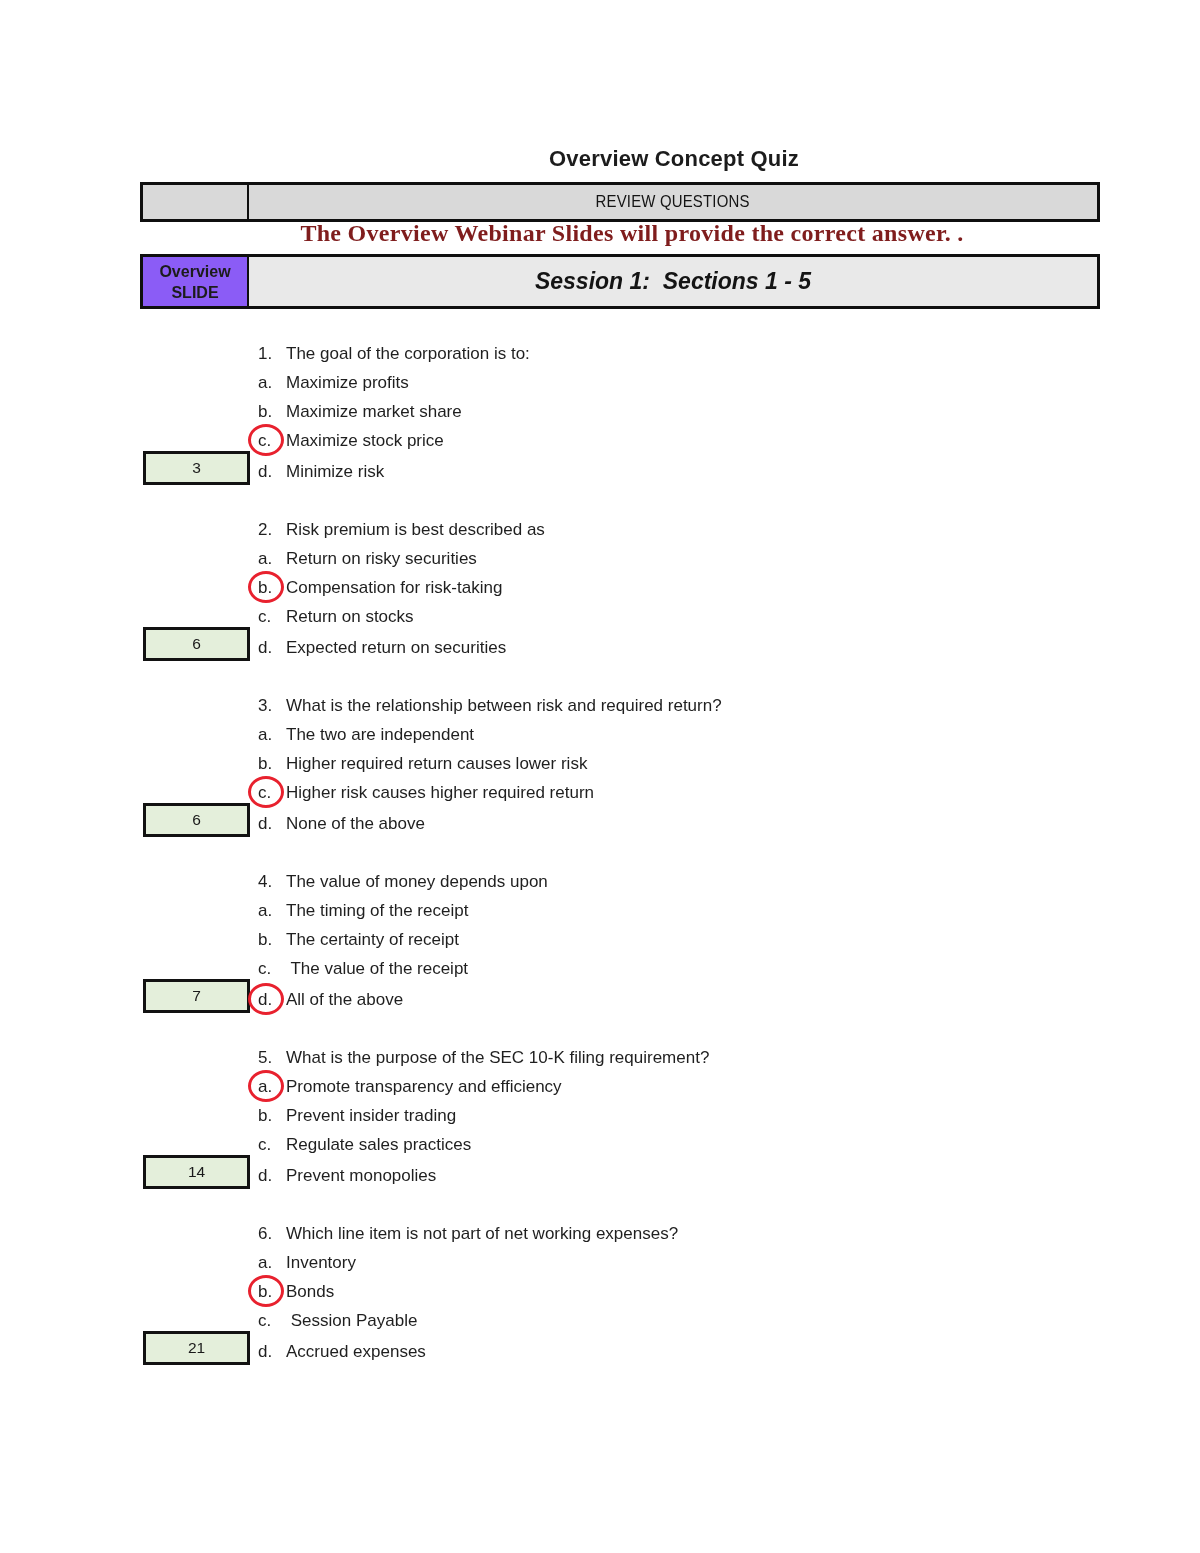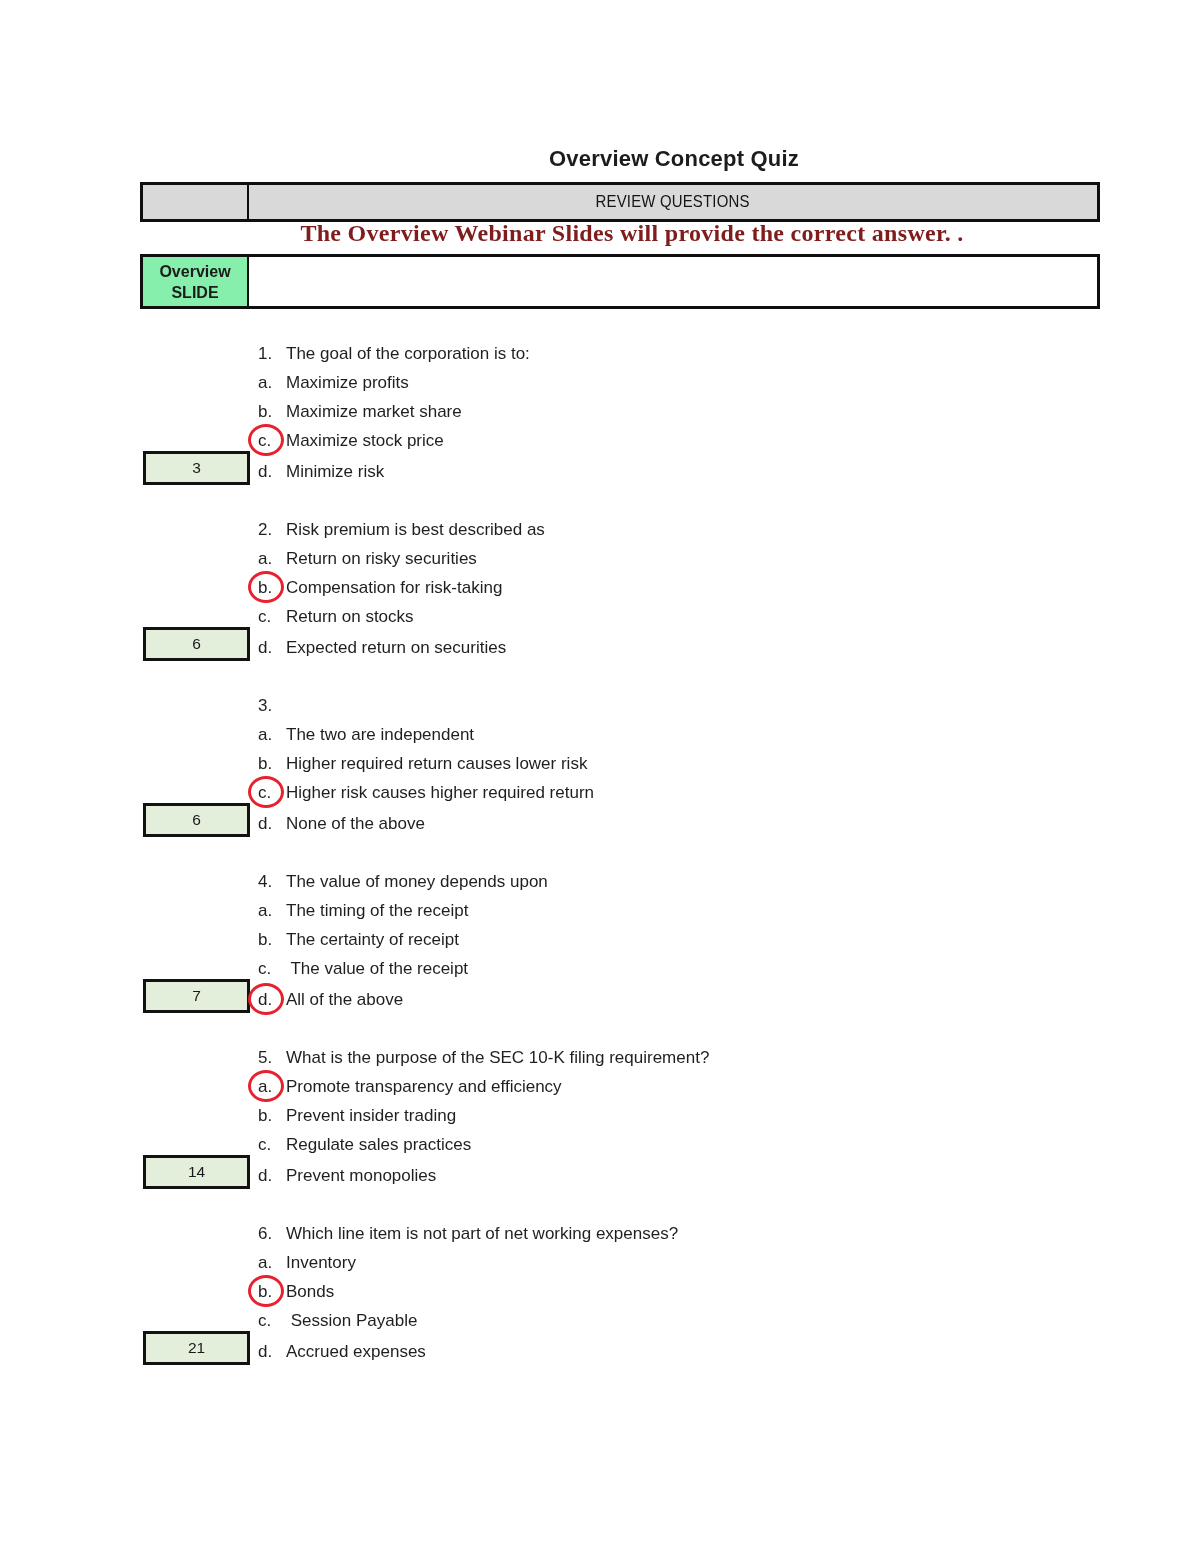--- a/index.html
+++ b/index.html
@@ -17,21 +17,21 @@
   .table1 .cell-right { flex:1; display:flex; align-items:center; justify-content:center; }
   .review-label { font-size:17px; letter-spacing:0.2px; transform:scaleX(0.88); color:#141414; }
 
   .subtitle { position:absolute; top:220px; left:152px; width:960px; text-align:center;
               font-family:"Liberation Serif","DejaVu Serif",serif; font-size:24px; font-weight:700;
               letter-spacing:0.3px; color:#7f1d1d; }
 
   .table2 { position:absolute; top:254px; left:140px; width:960px; height:55px;
             box-sizing:border-box; border:3px solid #0f0f0f; display:flex; background:#ffffff; }
   .table2 .slide-col { width:106px; box-sizing:border-box; border-right:2px solid #0f0f0f;
-            background:#86efac; display:flex; flex-direction:column; align-items:center;
+            background:#8b5cf6; display:flex; flex-direction:column; align-items:center;
             justify-content:center; font-weight:700; font-size:16px; line-height:21px; }
   .table2 .session-col { flex:1; background:#e9e9e9; display:flex; align-items:center; justify-content:center; }
   .session-label { font-size:23px; font-weight:700; font-style:italic; white-space:pre; color:#141414; }
 
   .questions { position:absolute; top:339px; left:140px; width:1010px; }
   .qblock { position:relative; height:176px; }
   .qcontent { position:absolute; left:118px; top:0; }
   .qline { position:relative; height:29px; display:flex; align-items:center;
            font-size:17px; white-space:pre; color:#1f1f1f; }
   .qline.last { margin-top:2px; }
@@ -59,20 +59,23 @@
     </div>
   </div>
 
   <div class="subtitle">The Overview Webinar Slides will provide the correct answer. .</div>
 
   <div class="table2">
     <div class="slide-col">
       <span>Overview</span>
       <span>SLIDE</span>
     </div>
+    <div class="session-col">
+      <span class="session-label">Session 1:  Sections 1 - 5</span>
+    </div>
   </div>
 
   <div class="questions">
 
     <div class="qblock">
       <div class="slidebox">
         <span>3</span>
       </div>
       <div class="qcontent">
         <div class="qline">
@@ -134,20 +137,21 @@
       </div>
     </div>
 
     <div class="qblock">
       <div class="slidebox">
         <span>6</span>
       </div>
       <div class="qcontent">
         <div class="qline">
           <span class="letter">3.</span>
+          <span>What is the relationship between risk and required return?</span>
         </div>
         <div class="qline">
           
           <span class="letter">a.</span>
           <span>The two are independent</span>
         </div>
         <div class="qline">
           
           <span class="letter">b.</span>
           <span>Higher required return causes lower risk</span>

